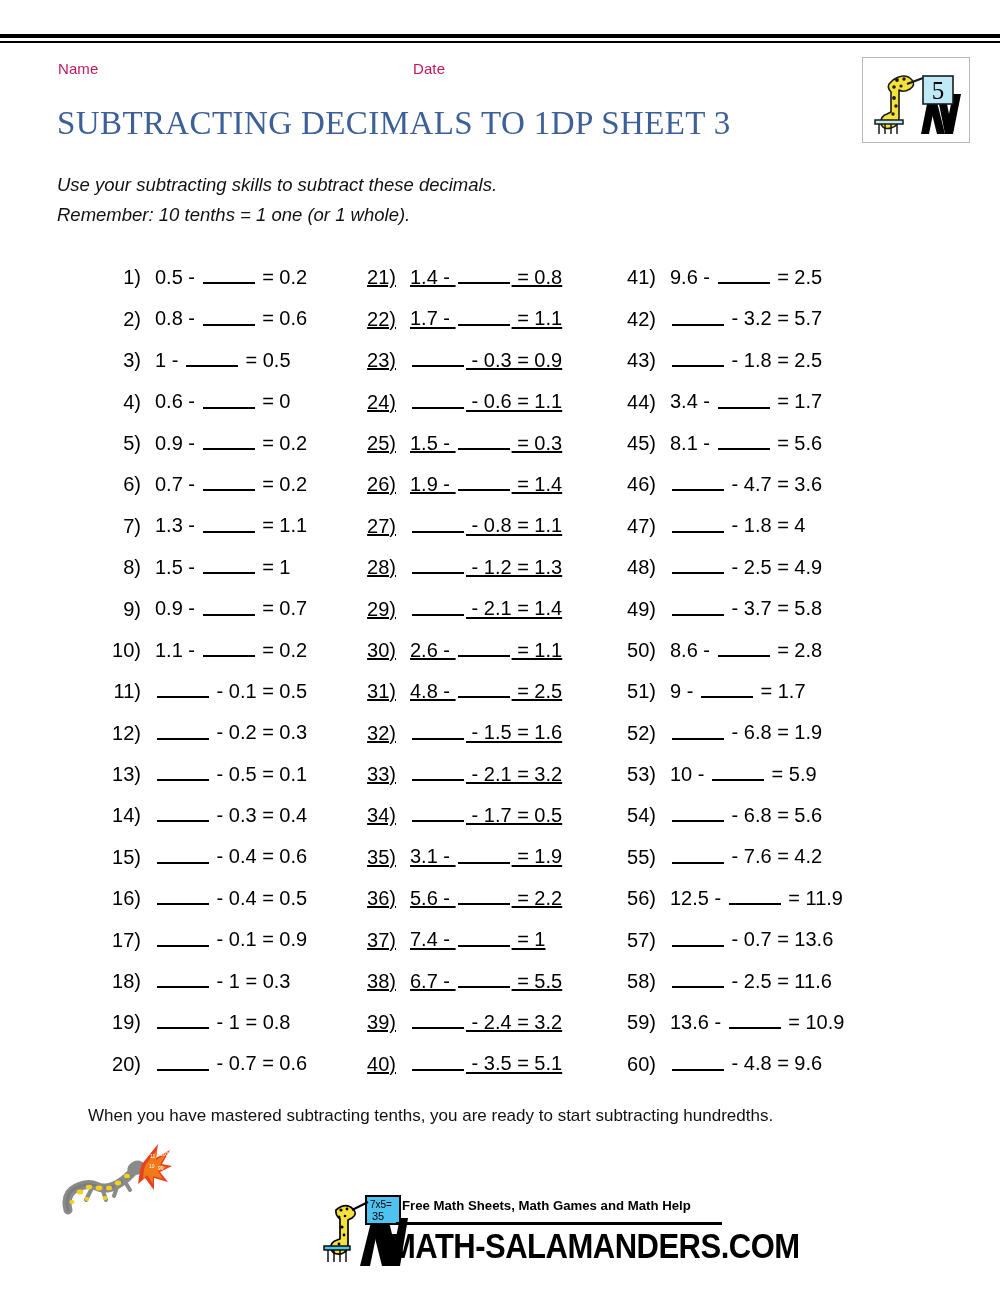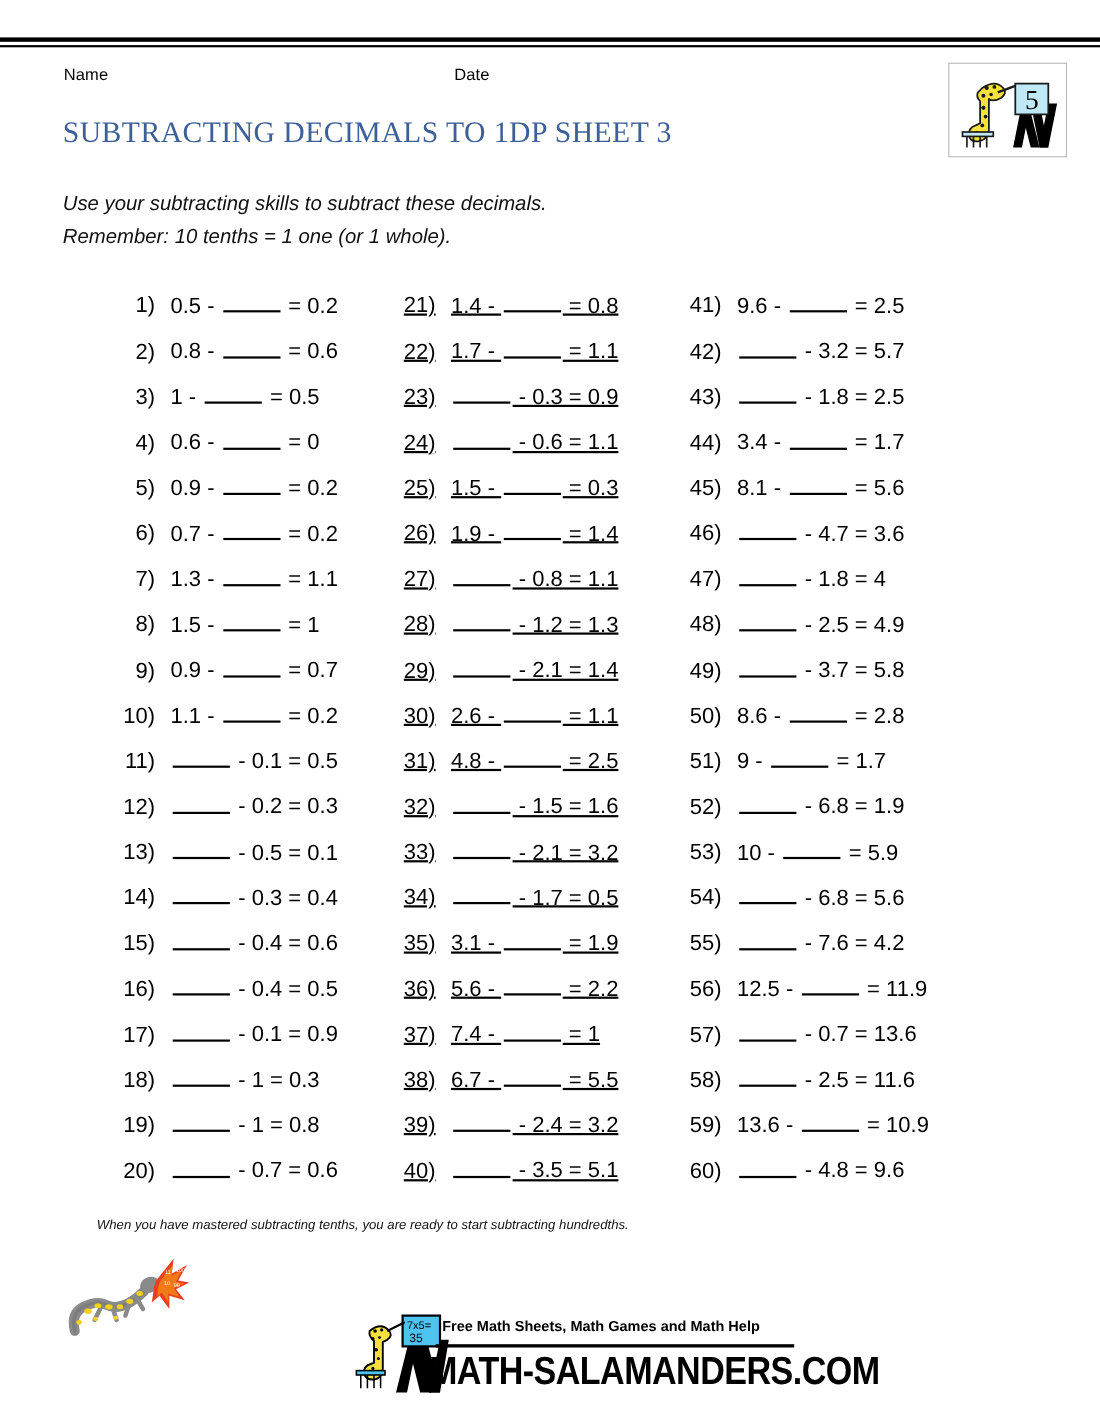--- a/index.html
+++ b/index.html
@@ -46,33 +46,33 @@
     left: 58px;
     top: 60px;
     width: 760px;
     height: 20px;
   }
   .meta-label {
     position: absolute;
     top: 0;
     font-size: 15px;
     font-family: "Liberation Sans", sans-serif;
-    color: #000000;
+    color: #be185d;
     letter-spacing: 0.1px;
   }
   .meta-name { left: 0; }
   .meta-date { left: 355px; }
 
   
   .title {
     position: absolute;
     left: 57px;
     top: 105px;
     font-family: "Liberation Serif", serif;
-    font-size: 27px;
+    font-size: 33px;
     letter-spacing: 0.4px;
     color: #3d6099;
     white-space: nowrap;
   }
 
   
   .instructions {
     position: absolute;
     left: 57px;
     top: 170px;
@@ -134,24 +134,23 @@
     vertical-align: baseline;
     margin: 0 2px;
   }
   .blank-w { width: 52px; }
 
   
   .closing {
     position: absolute;
     left: 88px;
     top: 1106px;
-    font-size: 12px;
+    font-size: 17px;
     color: #111;
     white-space: nowrap;
-    font-style: italic;
   }
 
   
   .fire-sal {
     position: absolute;
     left: 62px;
     top: 1136px;
     width: 110px;
     height: 86px;
   }

